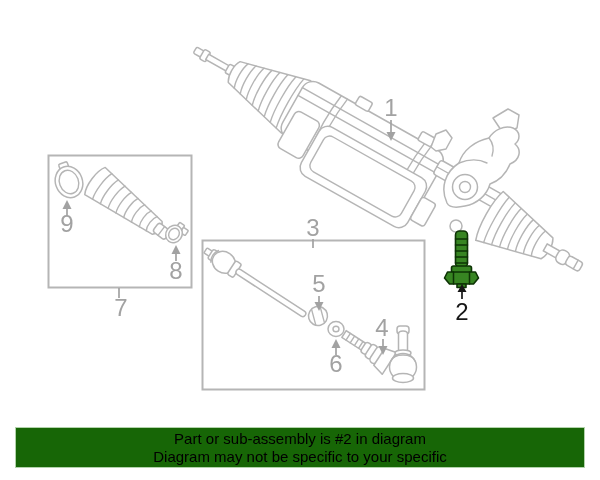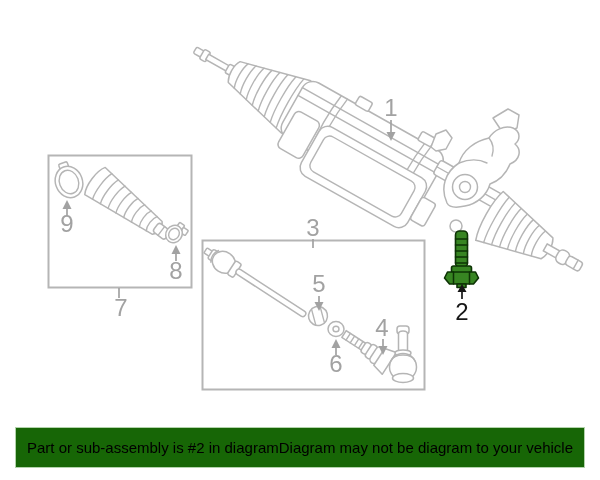--- a/index.html
+++ b/index.html
@@ -16,21 +16,21 @@
   .arr     { stroke:var(--callout-gray); stroke-width:1.7; fill:none; }
   .arrhead { fill:var(--callout-gray); stroke:none; }
   .arrhl   { stroke:var(--callout-black); stroke-width:1.7; fill:none; }
   .arrheadhl { fill:var(--callout-black); stroke:none; }
   .grn     { fill:var(--highlight-green); stroke:var(--highlight-dark); stroke-width:1.6; stroke-linejoin:round; }
   .grnline { fill:none; stroke:var(--highlight-dark); stroke-width:1.5; stroke-linecap:round; }
   #banner {
     position:absolute; left:15px; top:427px; width:570px; height:41px;
     box-sizing:border-box; background:var(--banner-bg);
     border:1px solid var(--banner-border);
-    display:flex; flex-direction:row; justify-content:center; align-items:center;
+    display:flex; flex-direction:column; justify-content:center; align-items:center;
     color:var(--banner-text); font-size:15px; line-height:18px; text-align:center;
   }
 </style>
 </head>
 <body>
 
 <div id="canvas">
   <svg width="600" height="427" viewBox="0 0 600 427">
 
     <rect x="48.5" y="155.5" width="143" height="132" class="box"></rect>
@@ -213,15 +213,15 @@
     <text x="319" y="292" class="lbl">5</text>
     <text x="336" y="372" class="lbl">6</text>
     <text x="121" y="316" class="lbl">7</text>
     <text x="176" y="279" class="lbl">8</text>
     <text x="67" y="232" class="lbl">9</text>
   </svg>
 
   
   <div id="banner">
     <div>Part or sub-assembly is #2 in diagram</div>
-    <div>Diagram may not be diagram to your vehicle</div>
+    <div>Diagram may not be specific to your specific</div>
   </div>
 </div>
 
 </body></html>

